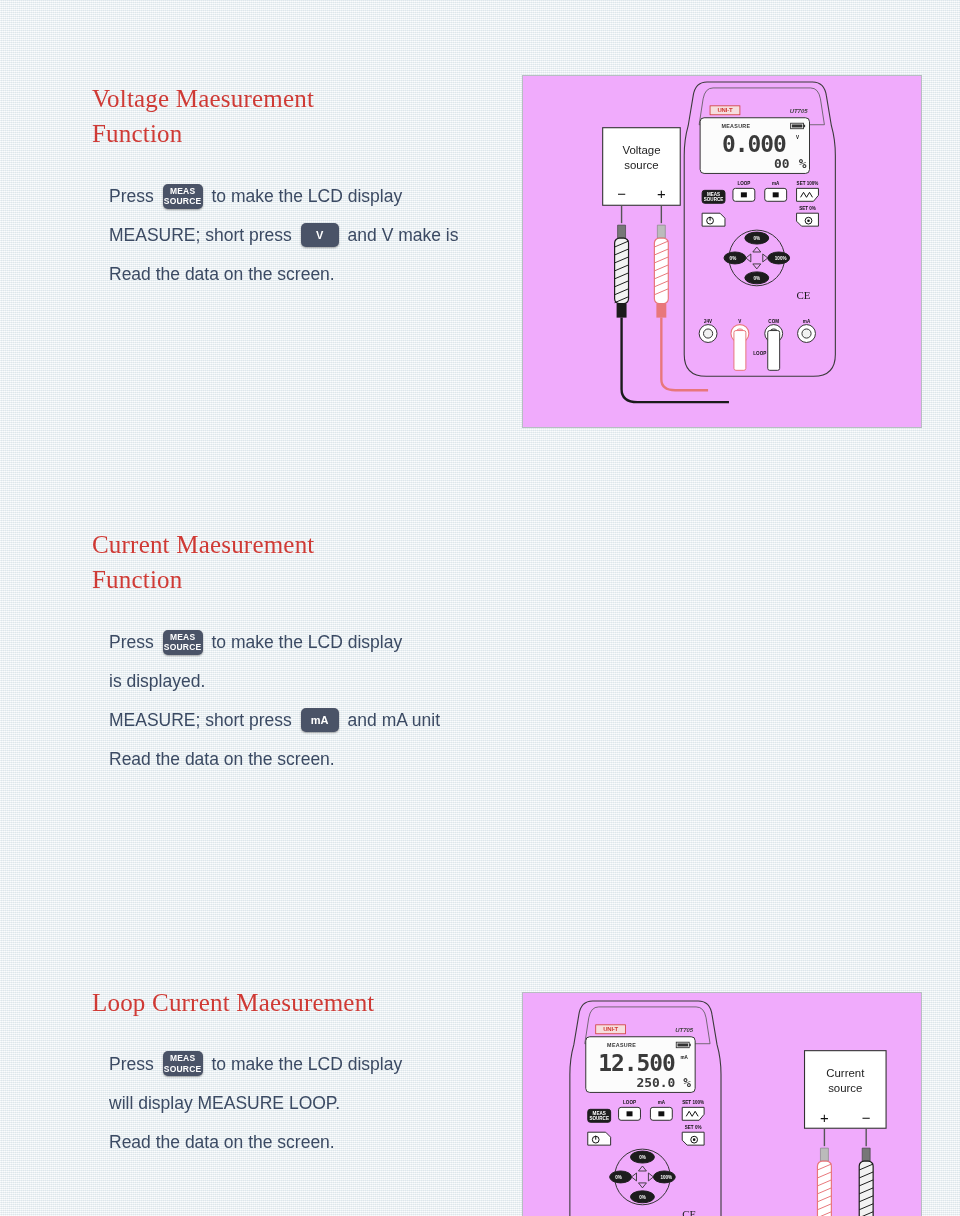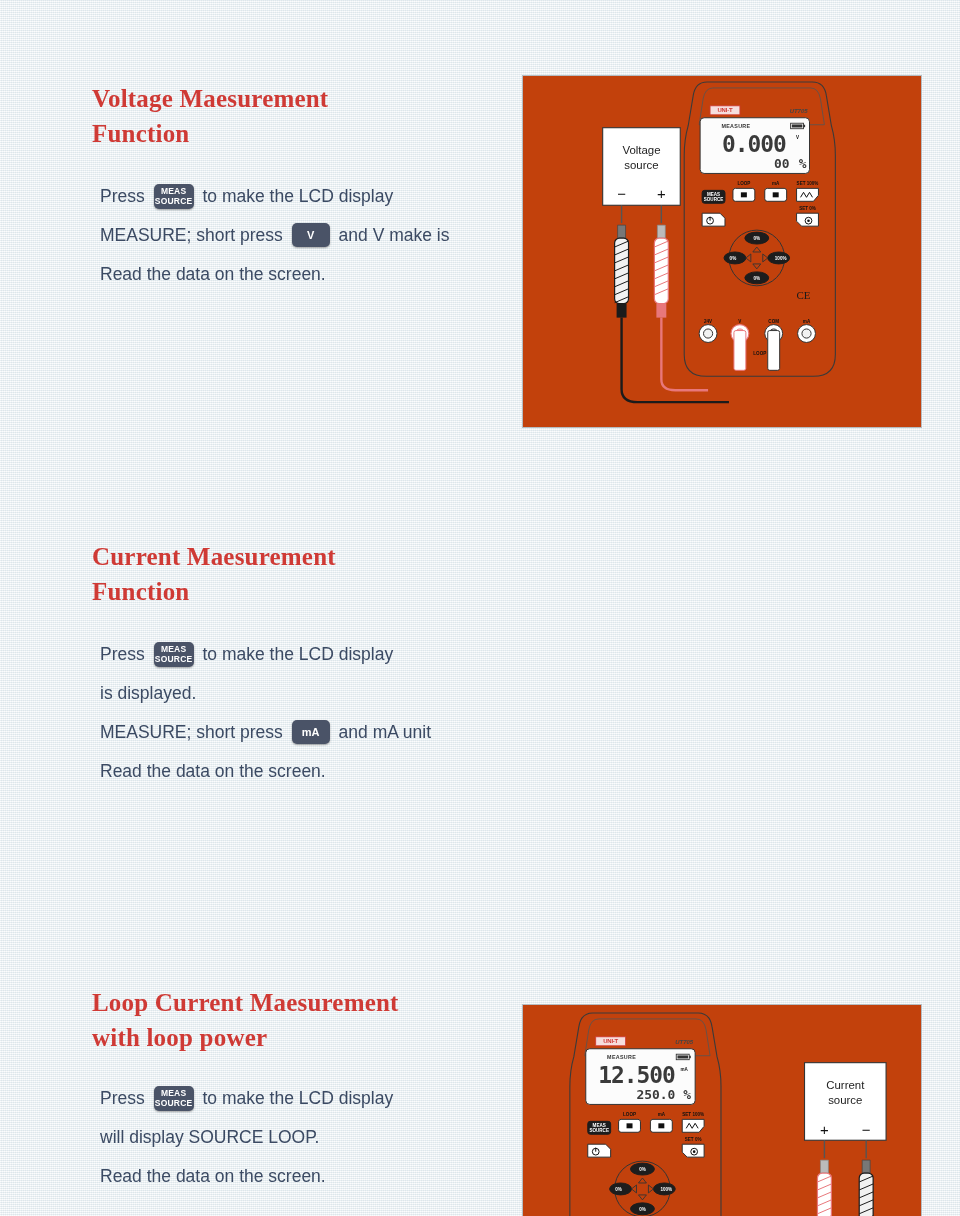--- a/index.html
+++ b/index.html
@@ -11,48 +11,48 @@
     background-color:#eaf0f3;
     background-image:
       repeating-linear-gradient(0deg, rgba(255,255,255,.55) 0 1px, rgba(210,222,228,.35) 1px 2px),
       repeating-linear-gradient(90deg, rgba(255,255,255,.55) 0 1px, rgba(205,218,225,.3) 1px 2px);
     font-family:"Liberation Sans", sans-serif;
     overflow:hidden;
   }
 
   .section { position:absolute; left:0; top:0; width:960px; }
   #sec-0 { top:0px;   height:470px; }
-  #sec-1 { top:498px; height:470px; }
+  #sec-1 { top:486px; height:470px; }
   #sec-2 { top:940px; height:276px; }
 
   .text-col { position:absolute; left:92px; width:410px; }
   #sec-0 .text-col { top:82px; }
   #sec-1 .text-col { top:512px; }
   #sec-2 .text-col { top:958px; }
   .section > .text-col { top:auto; }
   #sec-0 > .text-col { top:82px; }
   #sec-1 > .text-col { top:42px; }
   #sec-2 > .text-col { top:18px; }
 
   .heading {
     color:#cf3a35;
     font-family:"Liberation Serif", serif;
-    font-weight:bold;
+    font-weight:normal;
     font-size:25px;
     line-height:1.38;
     margin:0 0 26px 0;
     letter-spacing:.2px;
   }
   #sec-2 .heading { margin-bottom:24px;margin-top:28px; }
 
   .body-text {
     color:#3b4a63;
     font-size:17.5px;
     line-height:39px;
-    margin:8px;
+    margin:17px;
   }
   .body-text .ln { display:block; white-space:nowrap; }
 
   .keycap {
     display:inline-block;
     vertical-align:middle;
     background:#4a5367;
     color:#ffffff;
     border-radius:5px;
     text-align:center;
@@ -71,21 +71,21 @@
   .keycap.k-small {
     width:38px; height:24px;
     line-height:24px;
     font-size:11px; font-weight:bold;
     margin:0 4px;
   }
 
   
   .panel {
     position:absolute;
-    background:#c2410c;
+    background:#f0abfc;
     border:1px solid #b6bdc2;
     overflow:hidden;
   }
   #panel-0 { left:522px; top:75px;  width:400px; height:353px; }
   #panel-1 { left:522px; top:506px; width:400px; height:353px; }
 
   .panel svg { display:block; width:100%; height:100%; }
 
   
   .srcbox-label { font-family:"Liberation Sans", sans-serif; font-size:11.5px; fill:#222; }
@@ -432,26 +432,25 @@
       </g>
     </svg>
   </div>
 </div>
 
 <div class="section" id="sec-2">
 
   <div class="text-col">
     <h2 class="heading">
       <span>Loop Current Maesurement</span><br>
-      <span>with loop power</span>
     </h2>
     <p class="body-text">
       <span class="ln">
         <span>Press</span>
         <span class="keycap k-meas">MEAS<br>SOURCE</span>
         <span>to make the LCD display</span>
       </span>
-      <span class="ln">will display SOURCE LOOP.</span>
+      <span class="ln">will display MEASURE LOOP.</span>
       <span class="ln">Read the data on the screen.</span>
     </p>
   </div>
 
 </div>
 
 </body></html>

